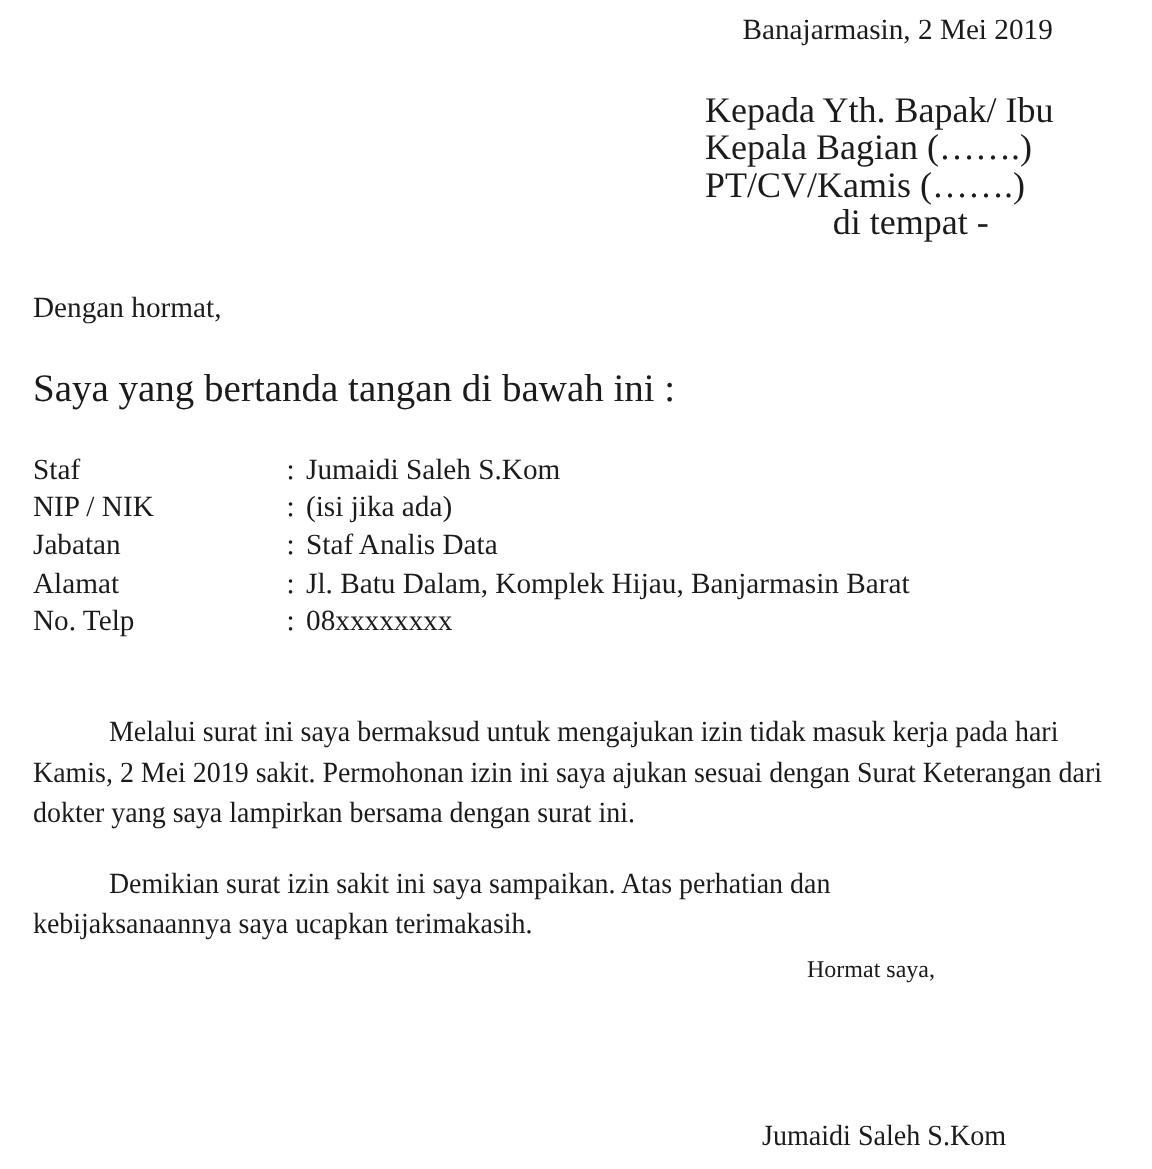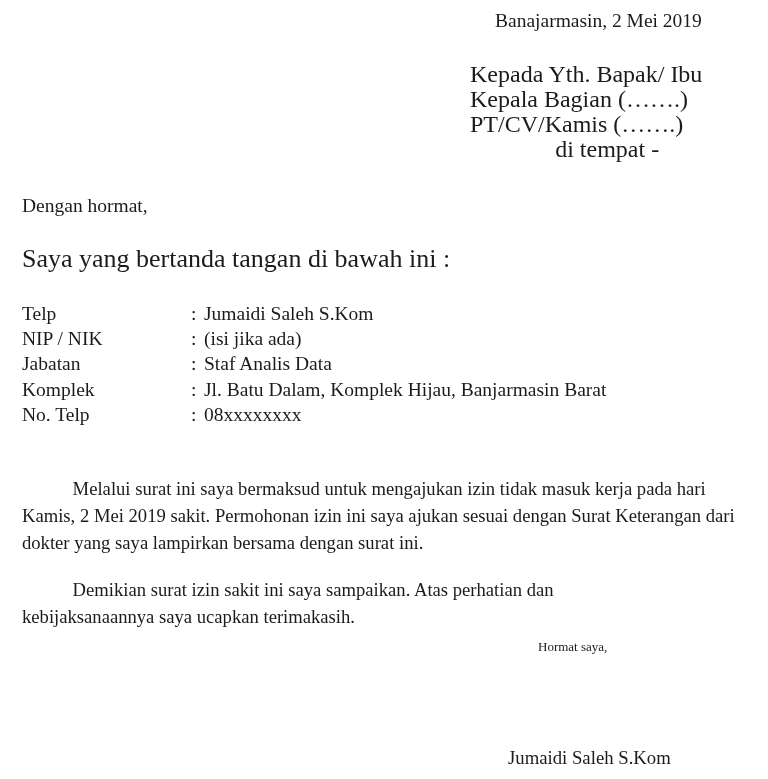--- a/index.html
+++ b/index.html
@@ -111,21 +111,21 @@
   #para-closing {
     top: 556px;
     width: 700px;
   }
 
   
   .sign-off {
     position: absolute;
     left: 538px;
     top: 634px;
-    font-size: 13px;
+    font-size: 16px;
     line-height: 26px;
     white-space: nowrap;
   }
   .signature-name {
     position: absolute;
     left: 508px;
     top: 745px;
     font-size: 19.5px;
     line-height: 26px;
     white-space: nowrap;
@@ -147,36 +147,36 @@
     <div class="line indent">di tempat -</div>
   </div>
 
   <div class="salutation">Dengan hormat,</div>
 
   <div class="intro">Saya yang bertanda tangan di bawah ini :</div>
 
   <table class="identity">
     <tbody>
       <tr>
-        <td class="label">Telp</td>
+        <td class="label">Staf</td>
         <td class="sep">:</td>
         <td class="value">Jumaidi Saleh S.Kom</td>
       </tr>
       <tr>
         <td class="label">NIP / NIK</td>
         <td class="sep">:</td>
         <td class="value">(isi jika ada)</td>
       </tr>
       <tr>
         <td class="label">Jabatan</td>
         <td class="sep">:</td>
         <td class="value">Staf Analis Data</td>
       </tr>
       <tr>
-        <td class="label">Komplek</td>
+        <td class="label">Alamat</td>
         <td class="sep">:</td>
         <td class="value">Jl. Batu Dalam, Komplek Hijau, Banjarmasin Barat</td>
       </tr>
       <tr>
         <td class="label">No. Telp</td>
         <td class="sep">:</td>
         <td class="value">08xxxxxxxx</td>
       </tr>
     </tbody>
   </table>

